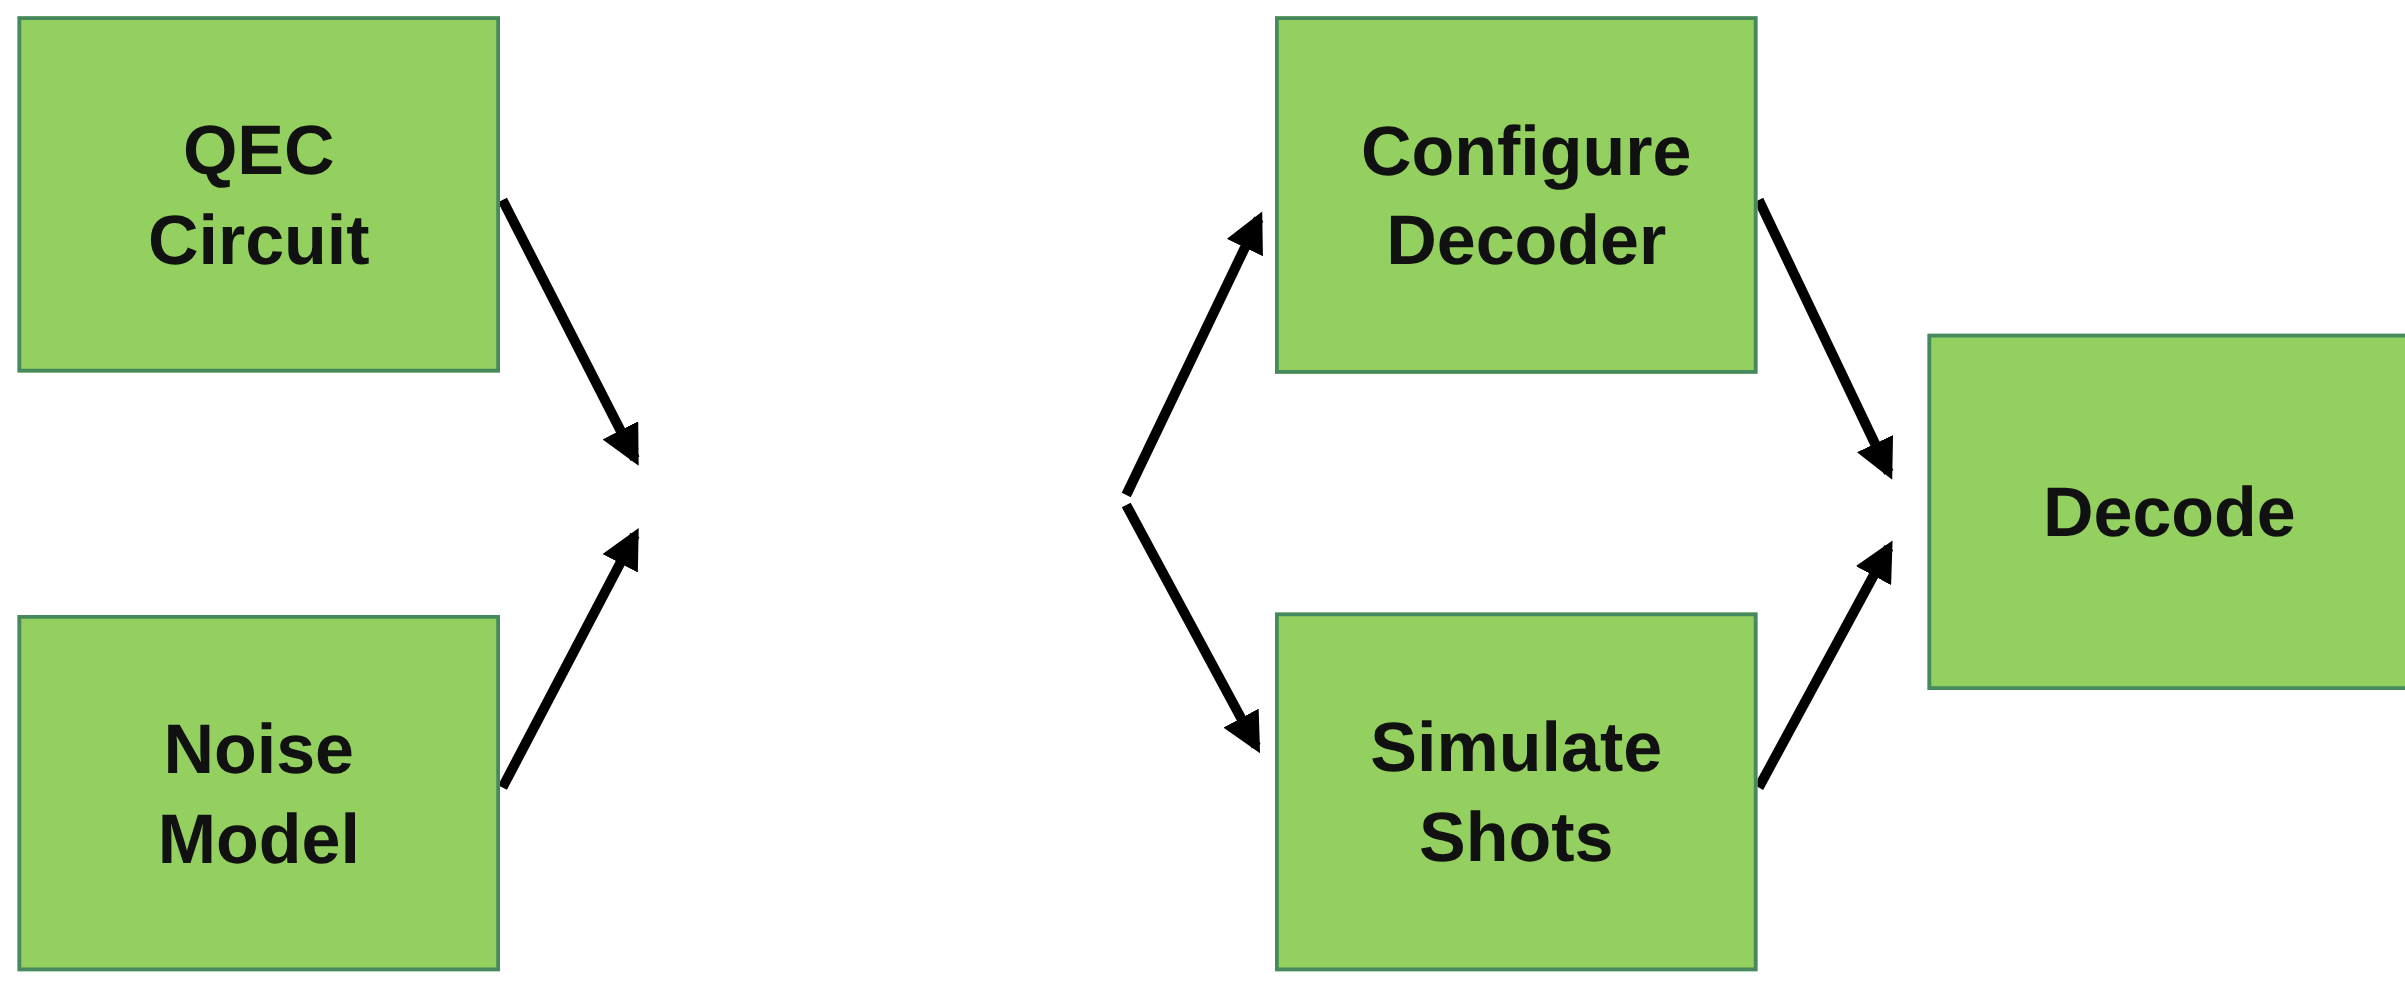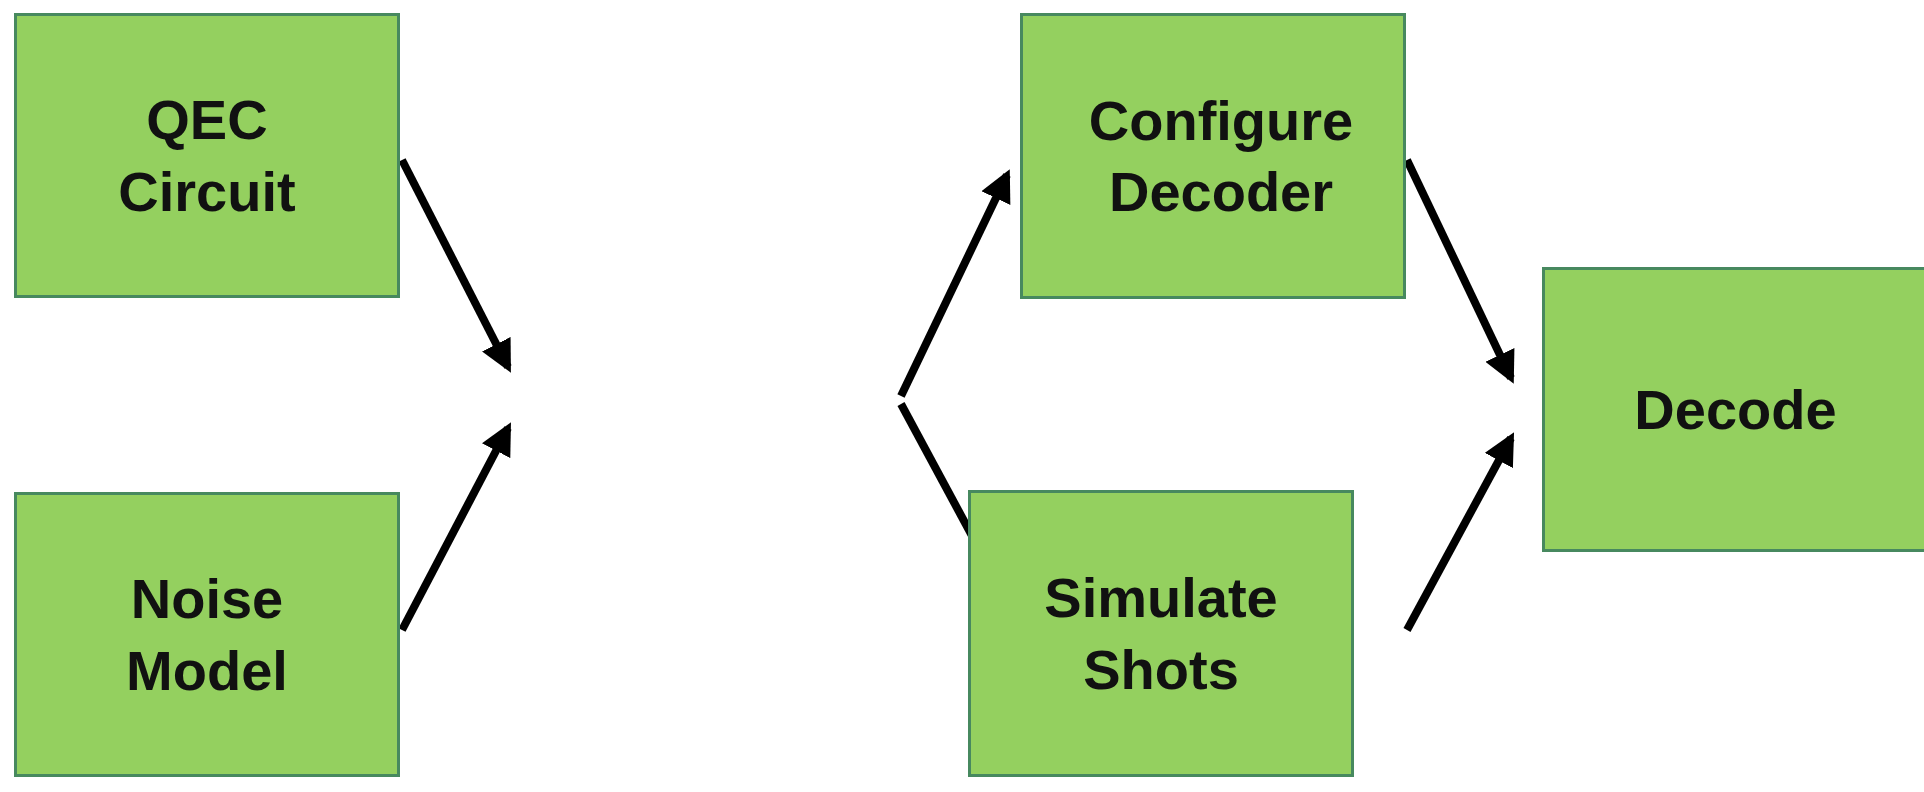--- a/index.html
+++ b/index.html
@@ -28,21 +28,21 @@
     font-weight: bold;
     color: #111111;
     line-height: 1.27;
     white-space: pre-line;
     letter-spacing: 0px;
   }
   #node-qec-circuit       { left: 14px;   top: 13px;  width: 386px; height: 285px; }
   #node-noise-model       { left: 14px;   top: 492px; width: 386px; height: 285px; }
   #node-dem               { left: 518px;  top: 258px; width: 384px; height: 285px; }
   #node-configure-decoder { left: 1020px; top: 13px;  width: 386px; height: 286px; padding-left: 16px; }
-  #node-simulate-shots    { left: 968px; top: 490px; width: 386px; height: 287px; }
+  #node-simulate-shots    { left: 1020px; top: 490px; width: 386px; height: 287px; }
   #node-decode            { left: 1523px; top: 267px; width: 387px; height: 285px; margin-left: 19px; }
 
   svg.arrows {
     position: absolute;
     left: 0;
     top: 0;
     width: 1924px;
     height: 792px;
     pointer-events: none;
   }

